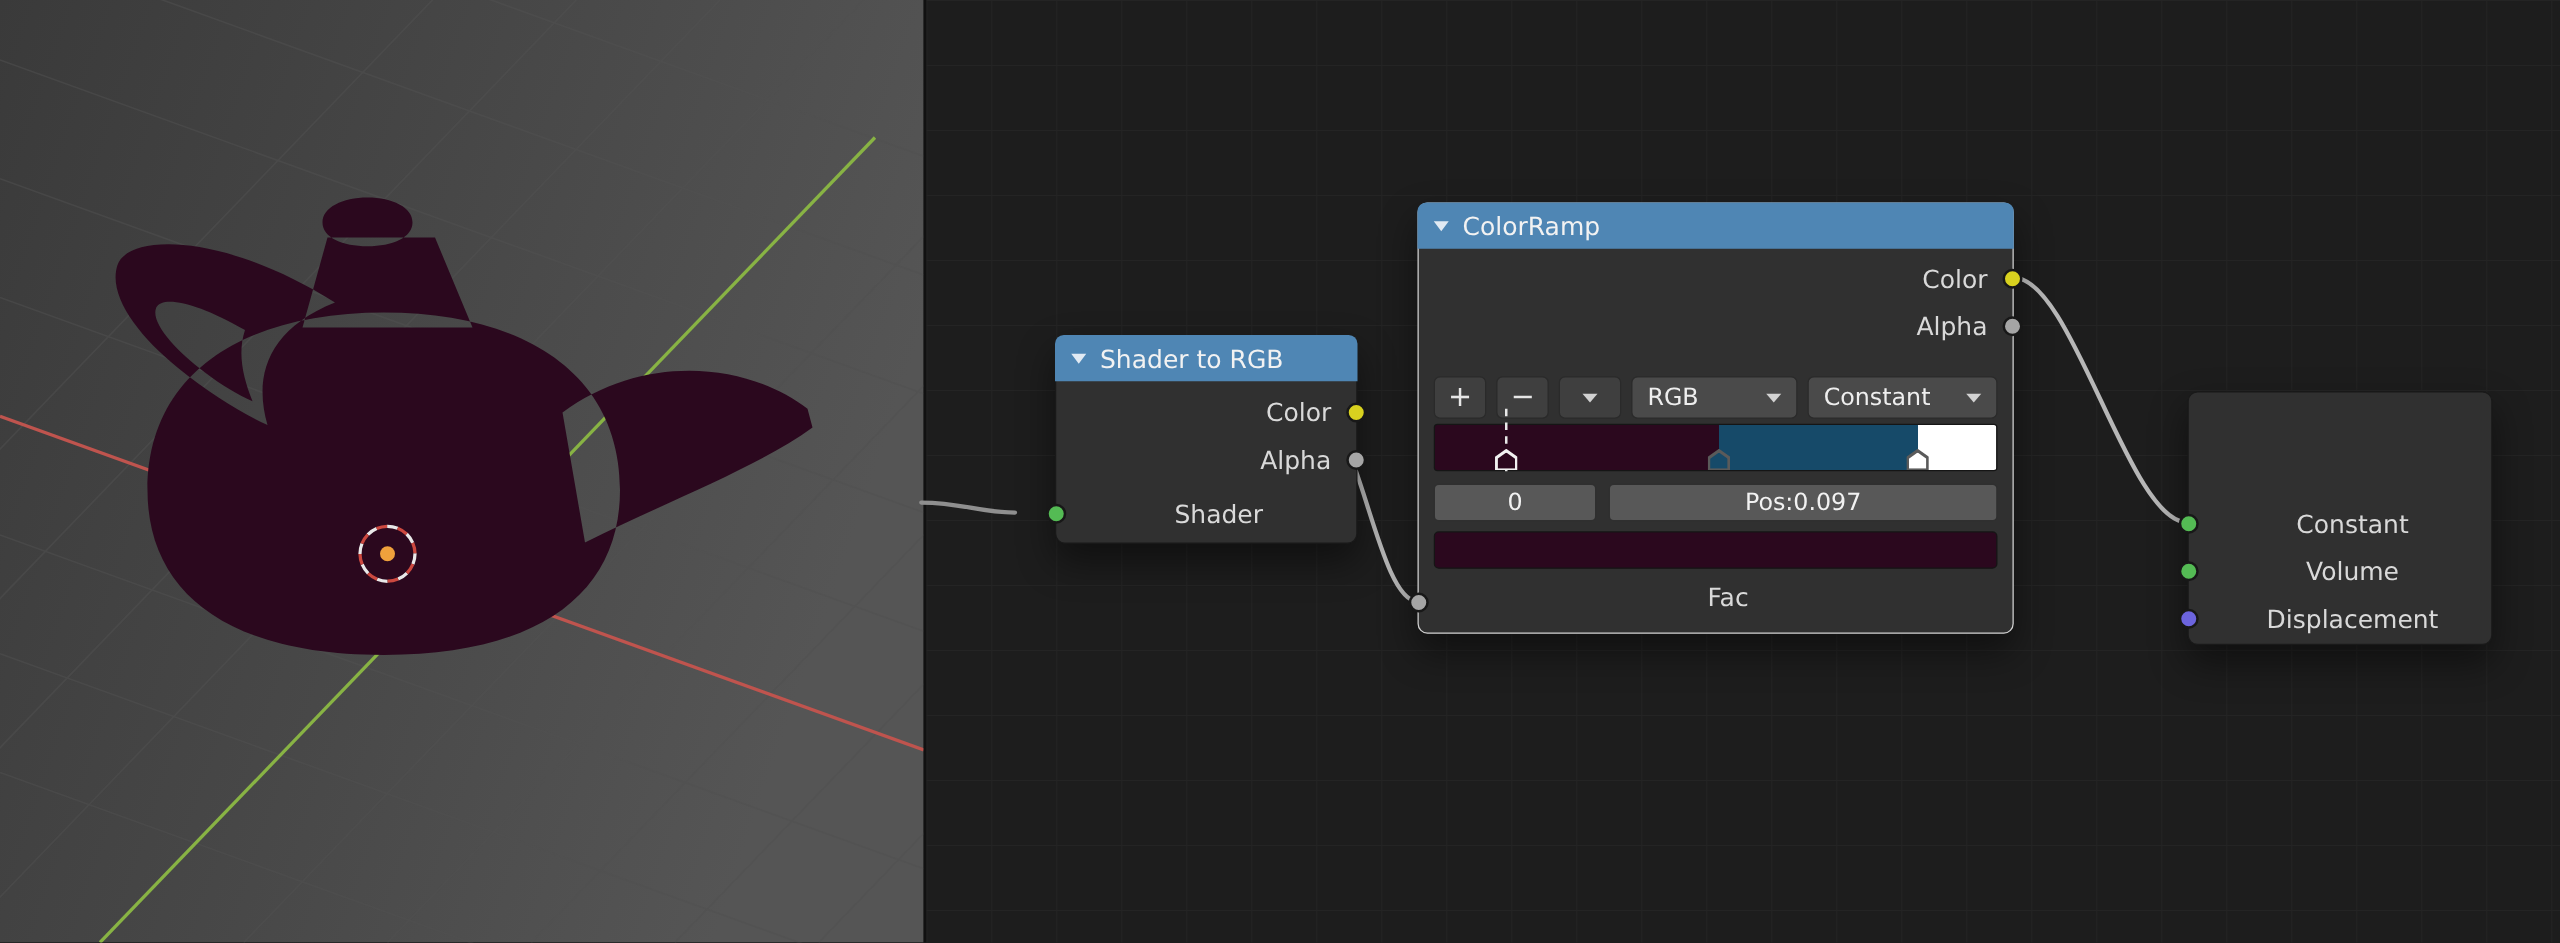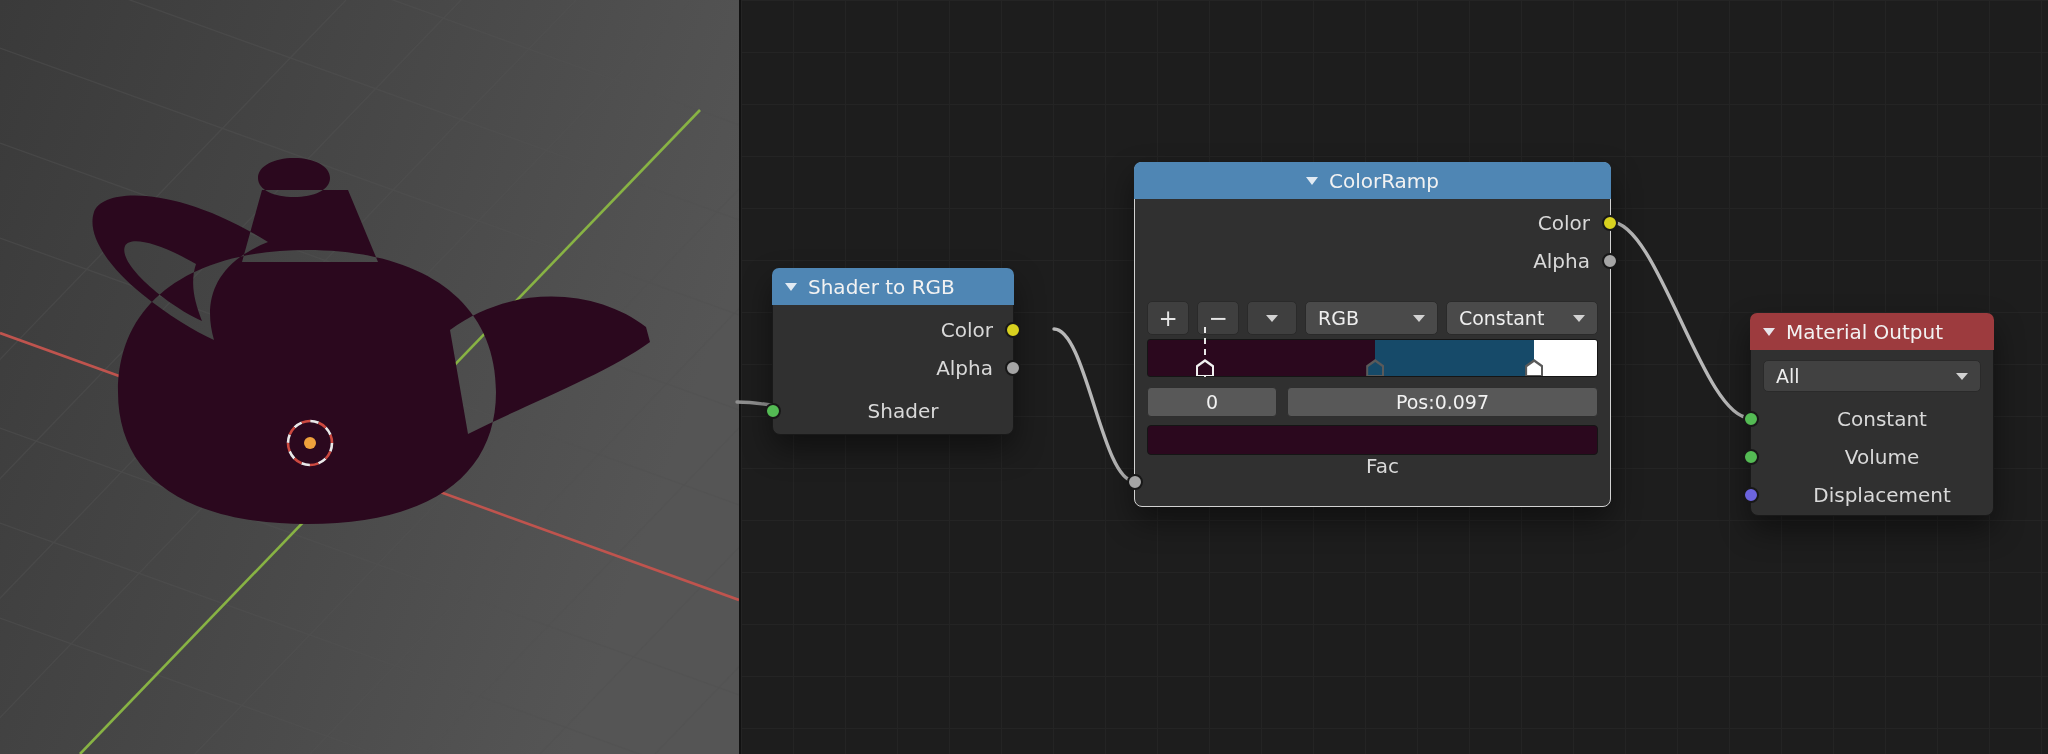--- a/index.html
+++ b/index.html
@@ -111,41 +111,41 @@
   </svg>
 
   <div class="editor"></div>
 
   <svg class="links" viewBox="0 0 2048 754">
     <path d="M 737 402 C 770 402 782 410 812 410" style="stroke: rgb(143, 143, 143);"></path>
     <path d="M 1054 329 C 1086 329 1102 481 1134 481" style="stroke: rgb(183, 183, 183);"></path>
     <path d="M 1611 222 C 1658 222 1703 418 1750 418" style="stroke: rgb(183, 183, 183);"></path>
   </svg>
 
-  <div class="node" style="left:772px;top:268px;width:242px;height:167px">
+  <div class="node" style="left:844px;top:268px;width:242px;height:167px">
     <div class="node-header" style="background: rgb(79, 134, 180);">
       <span class="tri"></span>
       <span>Shader to RGB</span>
     </div>
     <div class="row out" style="top:42px">
         <span>Color</span>
       </div>
     <div class="row out" style="top:80px">
         <span>Alpha</span>
       </div>
     <div class="row in" style="top:123px">
         <span>Shader</span>
       </div>
     <div class="socket" style="right: -8px; top: 53px; background: rgb(216, 209, 31);"></div>
     <div class="socket" style="right: -8px; top: 91px; background: rgb(165, 165, 165);"></div>
     <div class="socket" style="left: -8px; top: 134px; background: rgb(84, 187, 84);"></div>
   </div>
 
   <div class="node active" style="left:1134px;top:162px;width:477px;height:345px">
-    <div class="node-header" style="background: rgb(79, 134, 180); justify-content: center;">
+    <div class="node-header" style="background: rgb(79, 134, 180);">
       <span class="tri"></span>
       <span>ColorRamp</span>
     </div>
     <div class="row out" style="top:41px">
         <span>Color</span>
       </div>
     <div class="row out" style="top:79px">
         <span>Alpha</span>
       </div>
 
@@ -189,37 +189,29 @@
         <span>0</span>
       </div>
       <div class="field pos">
         <span>Pos:</span>
         <span>0.097</span>
       </div>
     </div>
 
     <div class="swatch" style="top: 262px; background: rgb(43, 8, 30);"></div>
 
-    <div class="row in" style="top:284px">
+    <div class="row in" style="top:296px">
         <span>Fac</span>
       </div>
     <div class="socket" style="right: -8px; top: 52px; background: rgb(216, 209, 31);"></div>
     <div class="socket" style="right: -8px; top: 90px; background: rgb(165, 165, 165);"></div>
     <div class="socket" style="left: -8px; top: 311px; background: rgb(165, 165, 165);"></div>
   </div>
 
   <div class="node" style="left:1750px;top:313px;width:244px;height:203px">
-    <div class="node-header" style="background: rgb(157, 59, 62);">
-      <span class="tri"></span>
-      <span>Material Output</span>
-    </div>
-    <div class="dropdown all" style="top:46px">
-      <span>All</span>
-      <span class="caret"></span>
-    </div>
     <div class="row in" style="top:86px">
         <span>Constant</span>
       </div>
     <div class="row in" style="top:124px">
         <span>Volume</span>
       </div>
     <div class="row in" style="top:162px">
         <span>Displacement</span>
       </div>
     <div class="socket" style="left: -8px; top: 97px; background: rgb(84, 187, 84);"></div>

